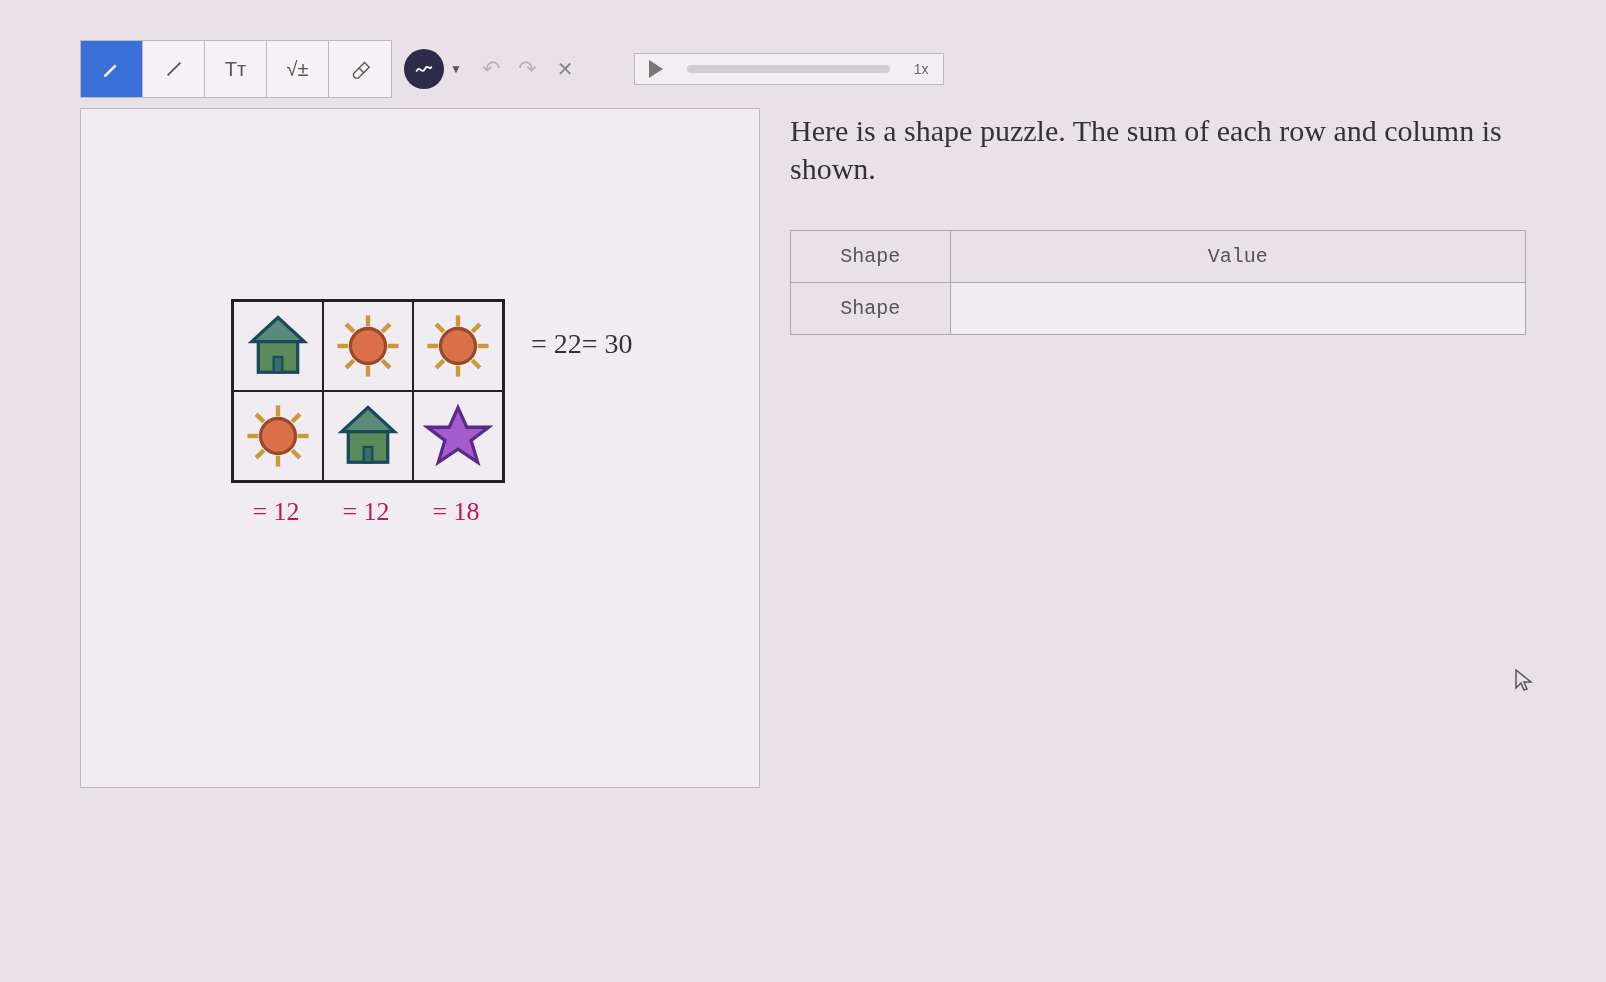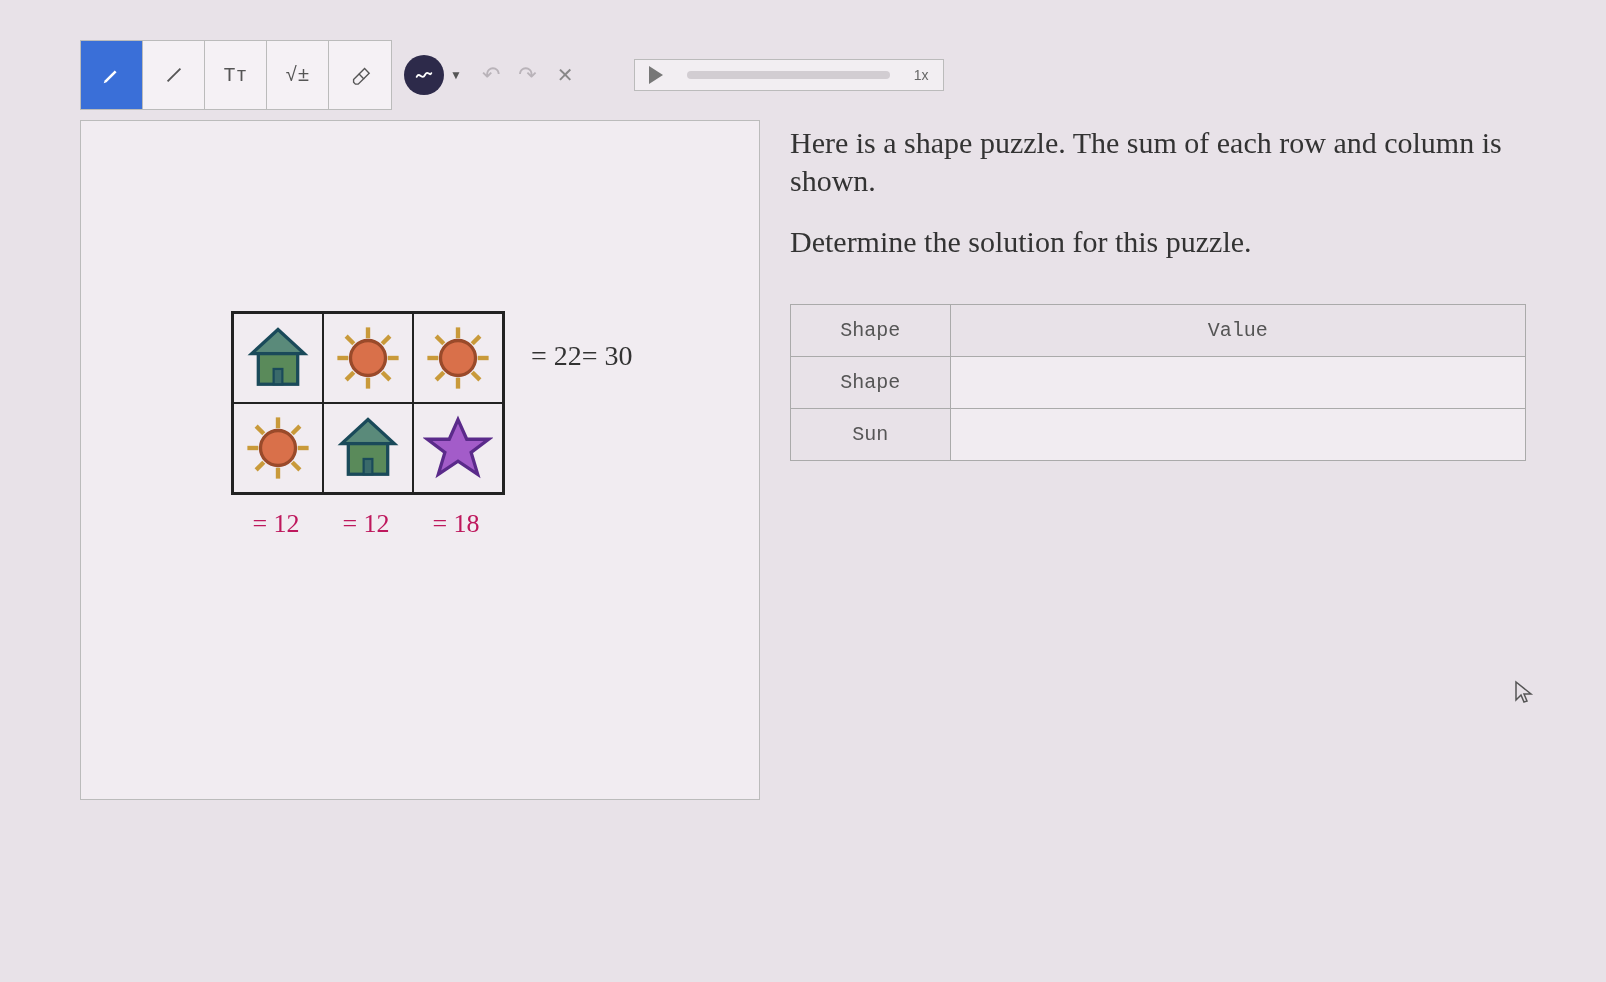--- a/index.html
+++ b/index.html
@@ -27,27 +27,27 @@
     gap: 0;
     margin-bottom: 10px;
   }
   .tool-group {
     display: flex;
     border: 1px solid #bbb;
     background: #f5f1f5;
   }
   .tool-btn {
     width: 62px;
-    height: 68px;
+    height: 56px;
     display: flex;
     align-items: center;
     justify-content: center;
     border-right: 1px solid #bbb;
     cursor: pointer;
-    font-family: Liberation Mono, monospace;
+    font-family: Liberation Sans, sans-serif;
     color: #555;
   }
   .tool-btn:last-child { border-right: none; }
   .tool-btn.active {
     background: #3a6fd8;
     color: #fff;
   }
   .tool-btn svg { width: 22px; height: 22px; }
   .color-dot {
     width: 40px; height: 40px;
@@ -308,39 +308,34 @@
           <div class="col-sum">= 12</div>
           <div class="col-sum">= 12</div>
           <div class="col-sum">= 18</div>
         </div>
       </div>
     </div>
 
     <div class="right-pane" style="position:relative;">
       <div class="instructions">
         <p>Here is a shape puzzle. The sum of each row and column is shown.</p>
-        <p>Determine the solution for this puzzle.</p>
       </div>
 
       <table class="answer-table">
         <thead>
           <tr>
             <th>Shape</th>
             <th>Value</th>
           </tr>
         </thead>
         <tbody>
           <tr>
             <td>Shape</td>
             <td class="value-cell"></td>
           </tr>
-          <tr>
-            <td>Sun</td>
-            <td class="value-cell"></td>
-          </tr>
         </tbody>
       </table>
 
       <svg class="cursor-icon" width="24" height="24" viewBox="0 0 24 24" style="position:absolute; right:-10px; top:560px;">
         <path d="M4 2l0 18 5-5 3 7 3-1-3-7 7 0z" fill="none" stroke="#555" stroke-width="1.5"></path>
       </svg>
     </div>
   </div>
 </div>
 

